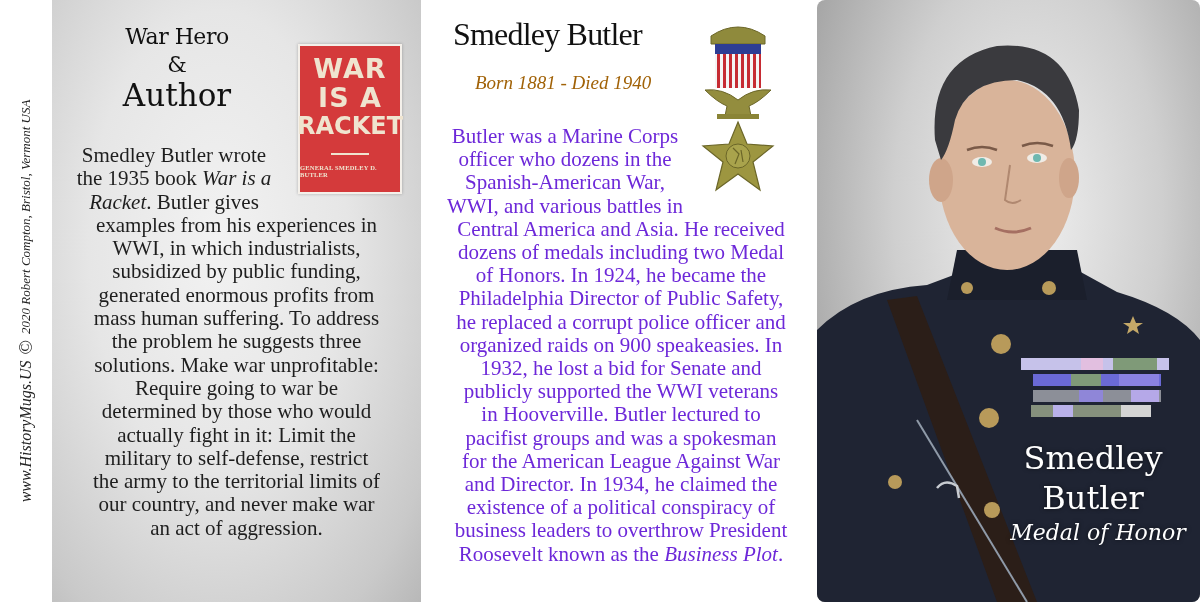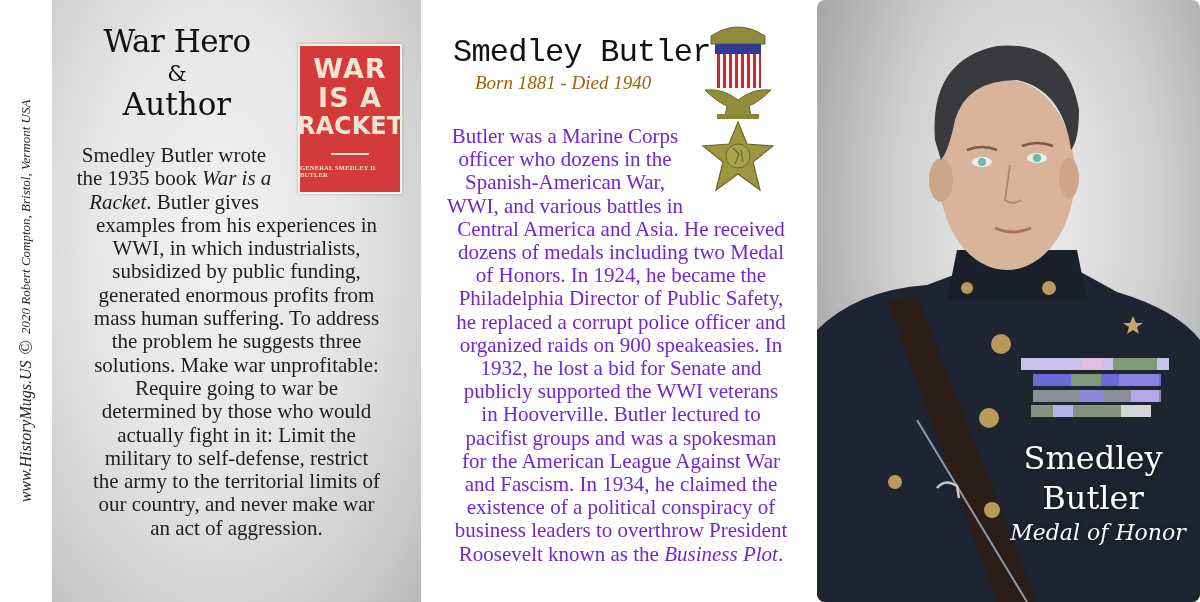--- a/index.html
+++ b/index.html
@@ -21,21 +21,21 @@
 
     
     .left-panel {
       position: absolute; left: 52px; top: 0; width: 369px; height: 602px;
       background: radial-gradient(ellipse at 45% 40%, #f2f2f2 0%, #e6e6e6 45%, #c9c9c9 85%, #b8b8b8 100%);
     }
     .left-heading {
       position: absolute; left: 20px; top: 26px; width: 210px; text-align: center;
       font-family: "DejaVu Serif", serif; color: #111; line-height: 1;
     }
-    .left-heading .h1 { font-size: 31px; letter-spacing: -0.5px; }
+    .left-heading .h1 { font-size: 22px; letter-spacing: -0.5px; }
     .left-heading .amp { font-size: 22px; margin: 6px 0 4px; }
     .left-heading .h2 { font-size: 31px; }
 
     .book-cover {
       position: absolute; left: 246px; top: 44px; width: 104px; height: 150px;
       background: #d43a3b; border: 2px solid #f4f0ea;
       box-shadow: 0 0 3px rgba(0,0,0,0.25);
       display: flex; flex-direction: column; align-items: center;
       font-family: "DejaVu Sans", sans-serif; color: #efe4cf; font-weight: bold;
     }
@@ -50,21 +50,21 @@
       font-size: 21px; line-height: 23.3px; color: #1e1e1e; text-align: center;
     }
     .left-body .line { display: block; white-space: nowrap; }
     .left-body .narrow { width: 228px; display: block; margin-left: 0; }
 
     
     .mid-panel {
       position: absolute; left: 421px; top: 0; width: 396px; height: 602px; background: #ffffff;
     }
     .mid-name {
-      position: absolute; left: 32px; top: 34px; font-family: Liberation Mono, monospace;
+      position: absolute; left: 32px; top: 16px; font-family: Liberation Serif, serif;
       font-size: 32px; color: #111; letter-spacing: -0.8px;
     }
     .mid-dates {
       position: absolute; left: 54px; top: 72px; font-style: italic; font-size: 19px; color: #a16207;
     }
     .medal {
       position: absolute; left: 272px; top: 18px; width: 90px; height: 180px;
     }
     .mid-body {
       position: absolute; left: 14px; top: 125px; width: 372px;
@@ -173,21 +173,21 @@
       <span class="line">dozens of medals including two Medal</span>
       <span class="line">of Honors.  In 1924, he became the</span>
       <span class="line">Philadelphia Director of Public Safety,</span>
       <span class="line">he replaced a corrupt police officer and</span>
       <span class="line">organized raids on 900 speakeasies.  In</span>
       <span class="line">1932, he lost a bid for Senate and</span>
       <span class="line">publicly supported the WWI veterans</span>
       <span class="line">in Hooverville.  Butler lectured to</span>
       <span class="line">pacifist groups and was a spokesman</span>
       <span class="line">for the American League Against War</span>
-      <span class="line">and Fascism.  In 1934, he claimed the</span>
+      <span class="line">and Director.  In 1934, he claimed the</span>
       <span class="line">existence of a political conspiracy of</span>
       <span class="line">business leaders to overthrow President</span>
       <span class="line">Roosevelt known as the <em>Business Plot</em>.</span>
     </div>
 </div>
 
 <div class="photo-panel">
   <svg class="photo-svg" viewBox="0 0 383 602">
 
     <path d="M0 330 Q40 290 110 285 L150 270 L260 270 L300 292 Q360 310 383 340 L383 602 L0 602 Z" fill="#1f2433"></path>

